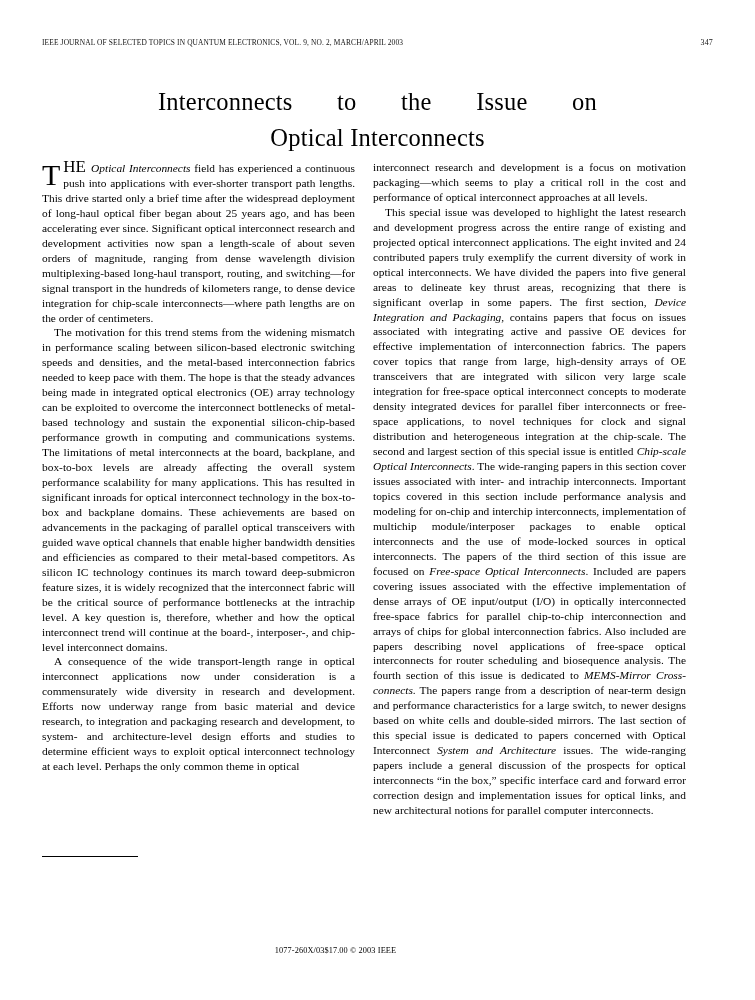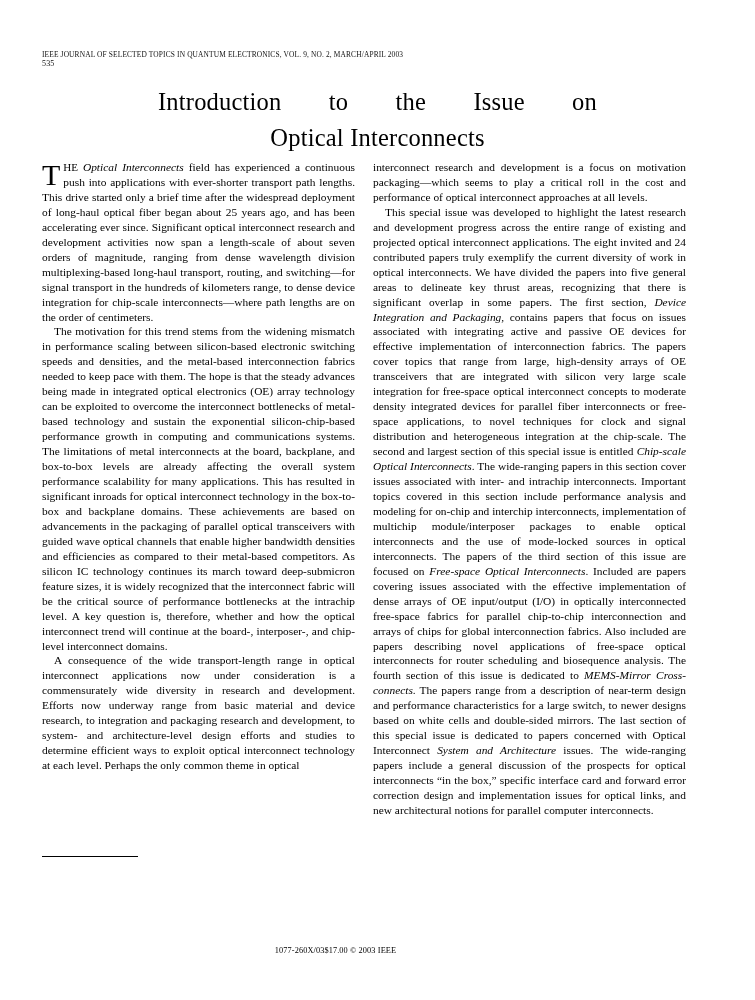--- a/index.html
+++ b/index.html
@@ -18,29 +18,28 @@
   .page {
     position: absolute;
     left: 0; top: 0;
     width: 755px;
     height: 1000px;
   }
   
   .runhead {
     position: absolute;
     left: 42px;
-    top: 50px;
+    top: 38px;
     width: 671px;
     display: flex;
     justify-content: space-between;
     align-items: baseline;
     font-size: 7.4px;
     letter-spacing: 0.15px;
     color: #111;
-    flex-direction: column;
   }
   .runhead .journal { white-space: nowrap; }
   .runhead .folio { font-size: 8px; }
 
   
   .title {
     position: absolute;
     left: 110px;
     top: 68px;
     width: 535px;
@@ -86,21 +85,21 @@
 
   
   .dropcap {
     float: left;
     font-size: 30px;
     line-height: 26px;
     padding: 2px 2px 0 0;
     margin-right: 1px;
     font-weight: normal;
   }
-  .smallcaps { font-size: 11px; }
+  .smallcaps { font-size: 17px; }
 
   
   .footnote {
     position: absolute;
     left: 42px;
     top: 856px;
     width: 313px;
   }
   .footnote .rule {
     width: 96px;
@@ -125,25 +124,25 @@
     letter-spacing: 0.1px;
   }
 </style>
 </head>
 <body>
 
 <div class="page">
 
   <div class="runhead">
     <span class="journal">IEEE JOURNAL OF SELECTED TOPICS IN QUANTUM ELECTRONICS, VOL. 9, NO. 2, MARCH/APRIL 2003</span>
-    <span class="folio">535</span>
+    <span class="folio">347</span>
   </div>
 
   <h1 class="title">
-    <span class="line1">Introduction to the Issue on</span>
+    <span class="line1">Interconnects to the Issue on</span>
     <span class="line2">Optical Interconnects</span>
   </h1>
 
   <div class="columns">
 
     <div class="col">
       <p class="first"><span class="dropcap">T</span><span class="smallcaps">HE </span><i>Optical Interconnects</i><span> field has experienced a continuous push into applications with ever-shorter transport path lengths. This drive started only a brief time after the widespread deployment of long-haul optical fiber began about 25 years ago, and has been accelerating ever since. Significant optical interconnect research and development activities now span a length-scale of about seven orders of magnitude, ranging from dense wavelength division multiplexing-based long-haul transport, routing, and switching—for signal transport in the hundreds of kilometers range, to dense device integration for chip-scale interconnects—where path lengths are on the order of centimeters.</span></p>
       <p>The motivation for this trend stems from the widening mismatch in performance scaling between silicon-based electronic switching speeds and densities, and the metal-based interconnection fabrics needed to keep pace with them. The hope is that the steady advances being made in integrated optical electronics (OE) array technology can be exploited to overcome the interconnect bottlenecks of metal-based technology and sustain the exponential silicon-chip-based performance growth in computing and communications systems. The limitations of metal interconnects at the board, backplane, and box-to-box levels are already affecting the overall system performance scalability for many applications. This has resulted in significant inroads for optical interconnect technology in the box-to-box and backplane domains. These achievements are based on advancements in the packaging of parallel optical transceivers with guided wave optical channels that enable higher bandwidth densities and efficiencies as compared to their metal-based competitors. As silicon IC technology continues its march toward deep-submicron feature sizes, it is widely recognized that the interconnect fabric will be the critical source of performance bottlenecks at the intrachip level. A key question is, therefore, whether and how the optical interconnect trend will continue at the board-, interposer-, and chip-level interconnect domains.</p>
       <p>A consequence of the wide transport-length range in optical interconnect applications now under consideration is a commensurately wide diversity in research and development. Efforts now underway range from basic material and device research, to integration and packaging research and development, to system- and architecture-level design efforts and studies to determine efficient ways to exploit optical interconnect technology at each level. Perhaps the only common theme in optical</p>
     </div>

